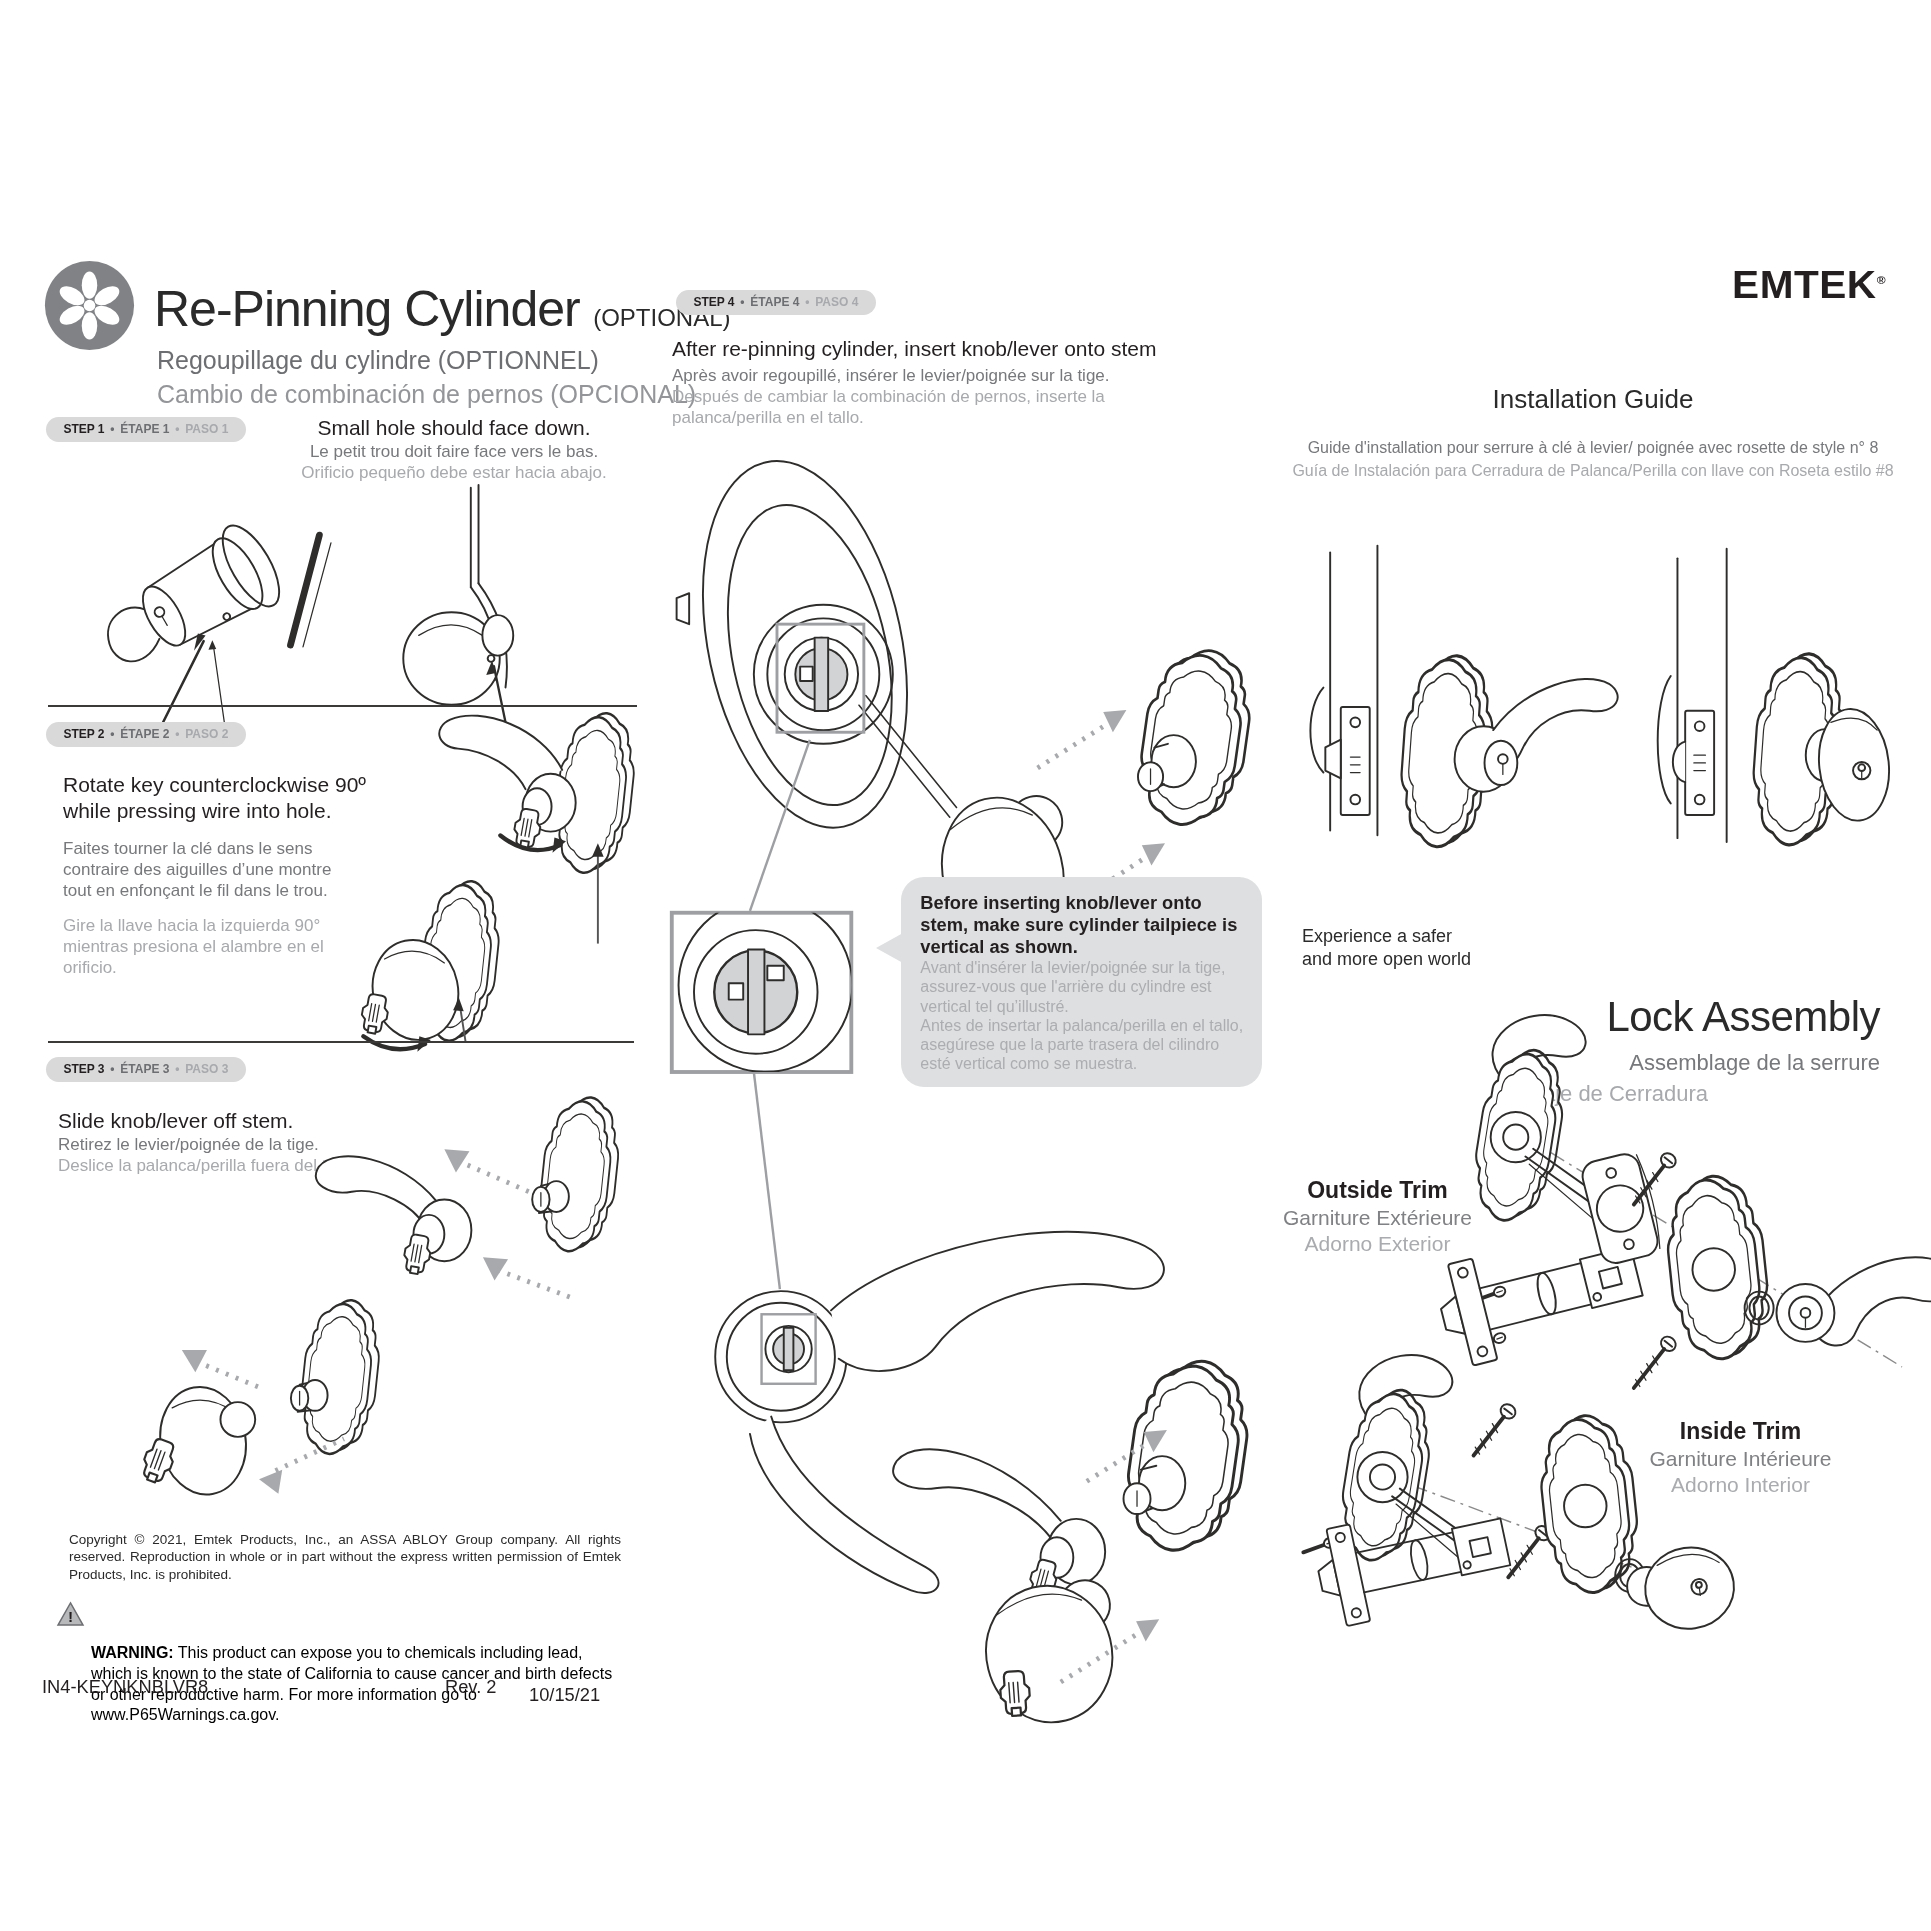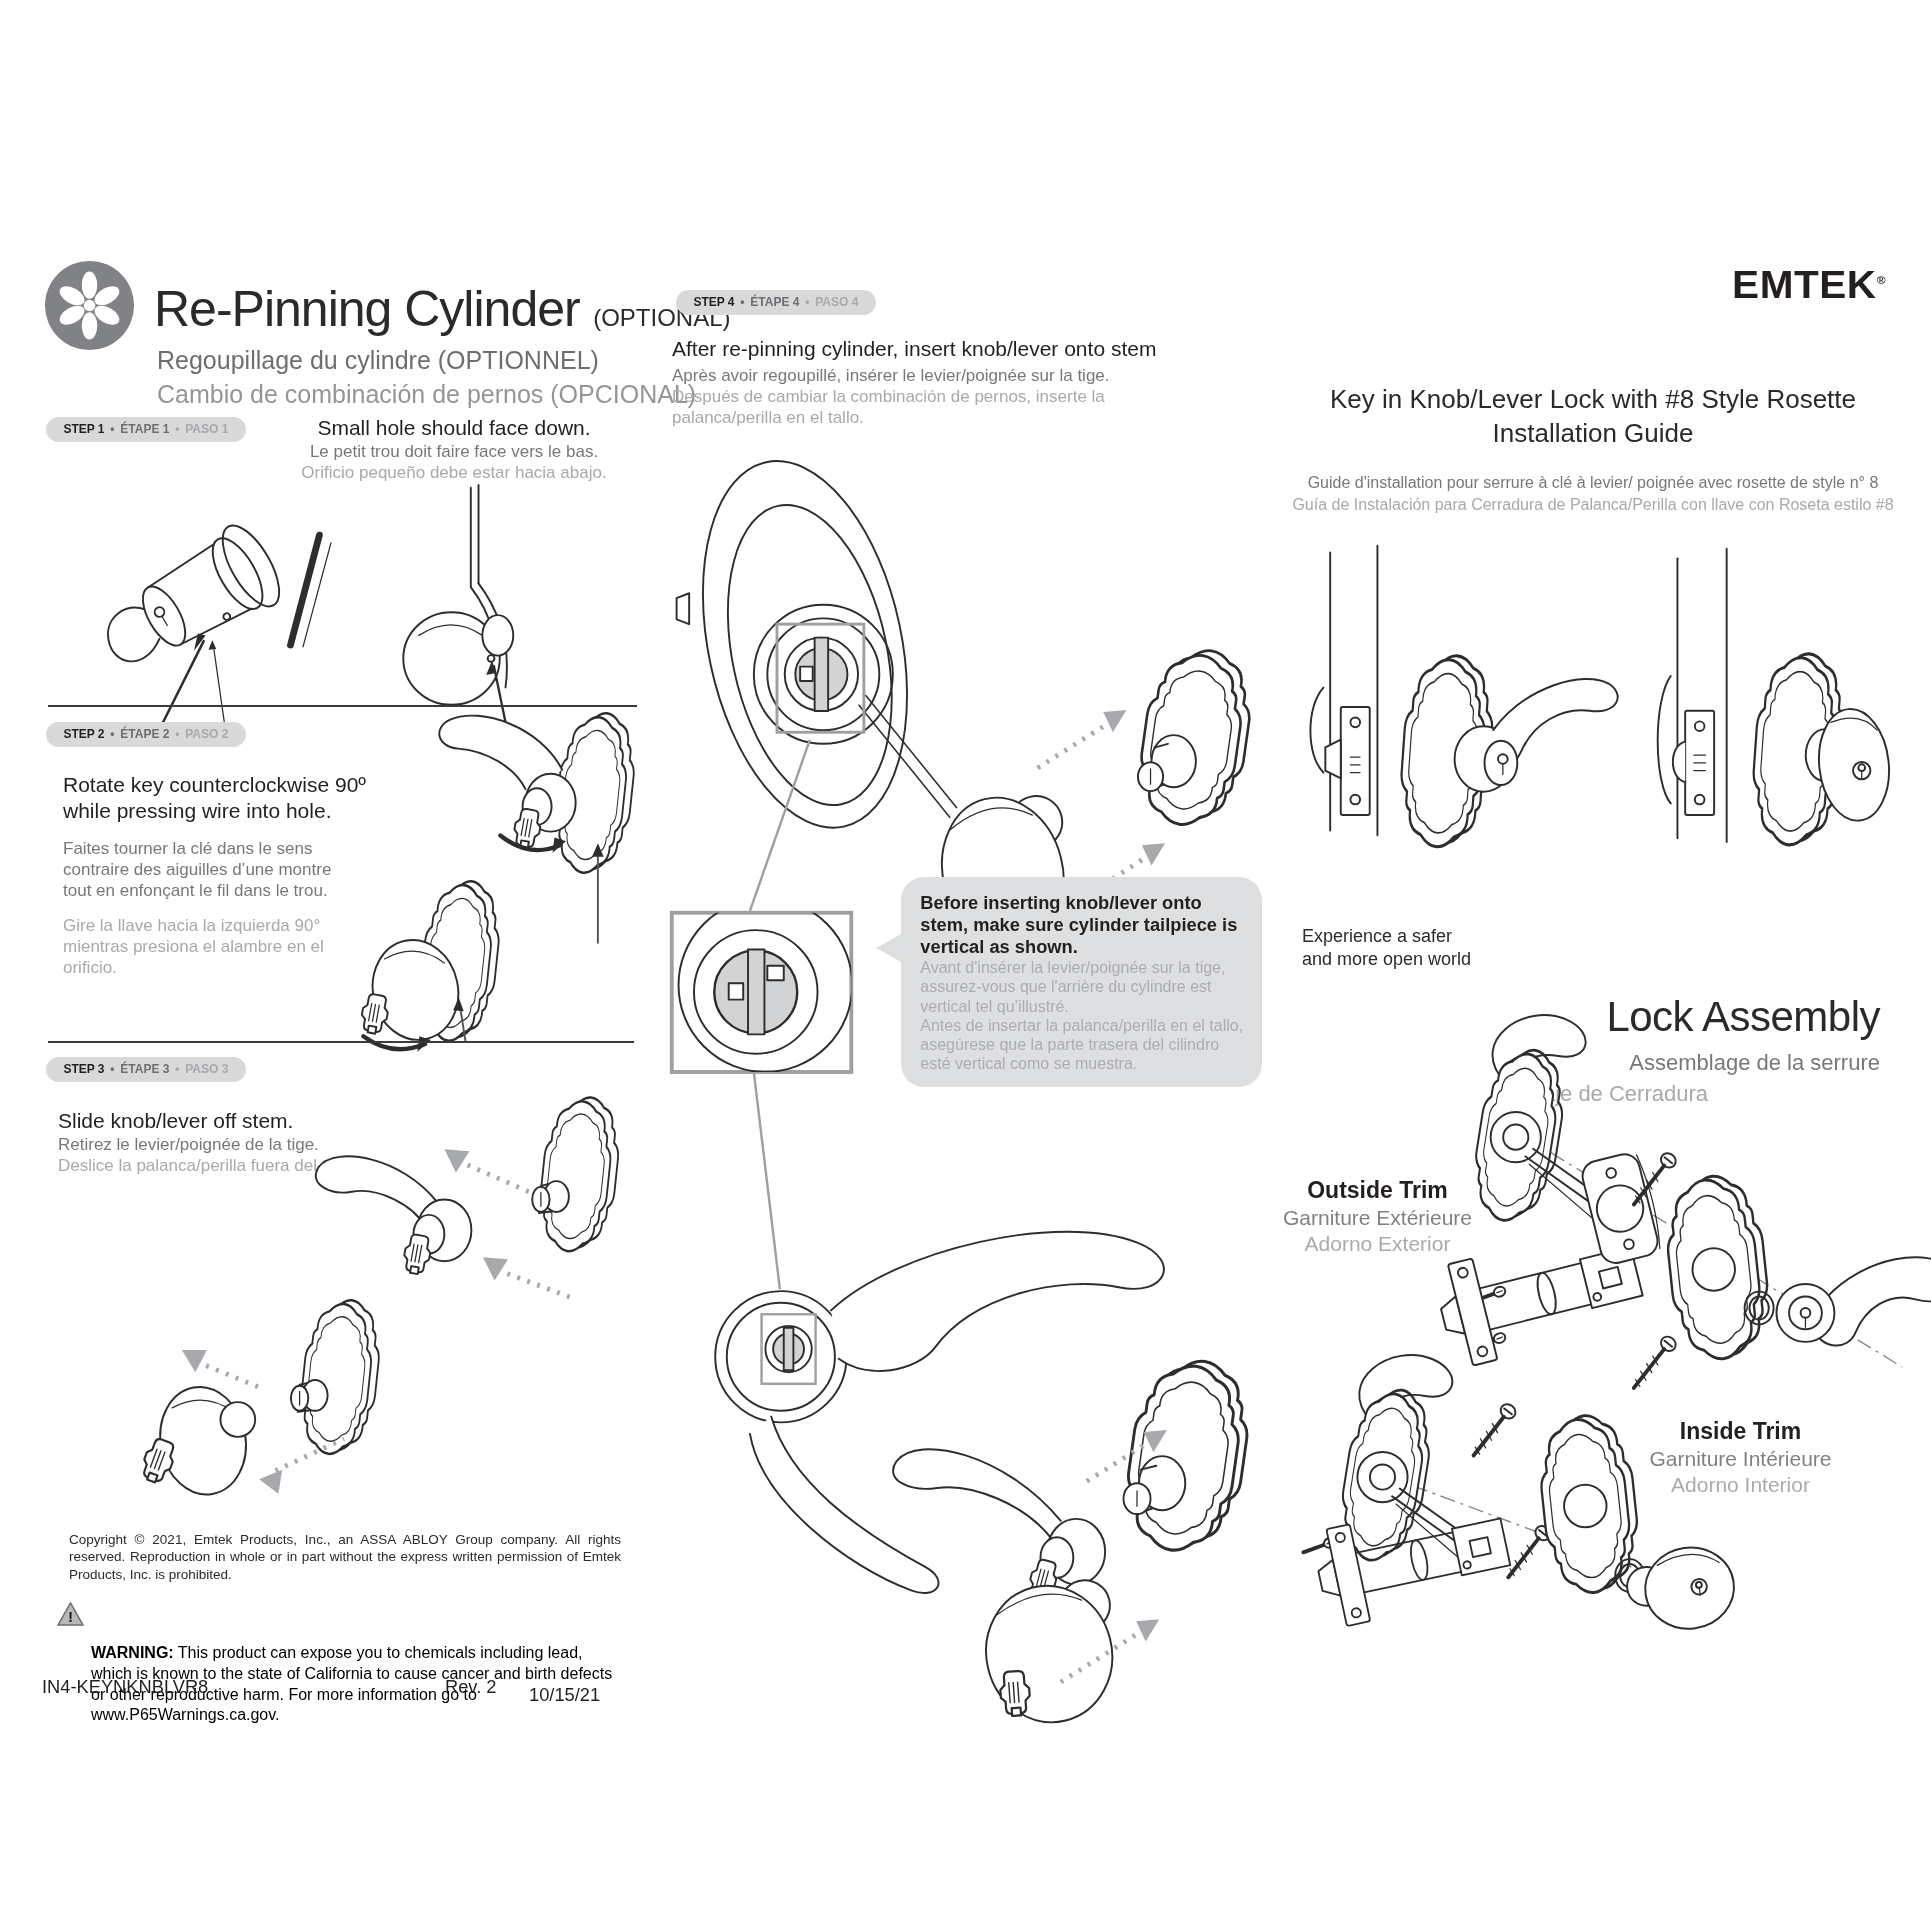--- a/index.html
+++ b/index.html
@@ -412,21 +412,20 @@
     <div class="c-en">Before inserting knob/lever onto stem, make sure cylinder tailpiece is vertical as shown.</div>
     <div class="c-fr">Avant d'insérer la levier/poignée sur la tige, assurez-vous que l'arrière du cylindre est vertical tel qu’illustré.</div>
     <div class="c-es">Antes de insertar la palanca/perilla en el tallo, asegúrese que la parte trasera del cilindro esté vertical como se muestra.</div>
   </div>
 
   <div class="abs brand" style="right:45px;top:263px">
     <span>EMTEK</span><sup>®</sup>
   </div>
 
   <div class="abs guide-wrap" style="left:1255px;top:382px">
-    <div class="guide-t">Key in Knob/Lever Lock with #8 Style Rosette</div>
     <div class="guide-t">Installation Guide</div>
     <div class="guide-fr" style="margin-top:21px">Guide d'installation pour serrure à clé à levier/ poignée avec rosette de style n° 8</div>
     <div class="guide-es">Guía de Instalación para Cerradura de Palanca/Perilla con llave con Roseta estilo #8</div>
   </div>
 
   <svg class="fig" style="left:1294px;top:541px" width="628" height="328" viewBox="0 0 650 340">
     <g>
       <line class="ln" x1="37" y1="12" x2="37" y2="300"></line>
       <line class="ln" x1="86" y1="5" x2="86" y2="305"></line>
       <path class="ln" d="M30,152 C12,172 12,222 30,240"></path>

